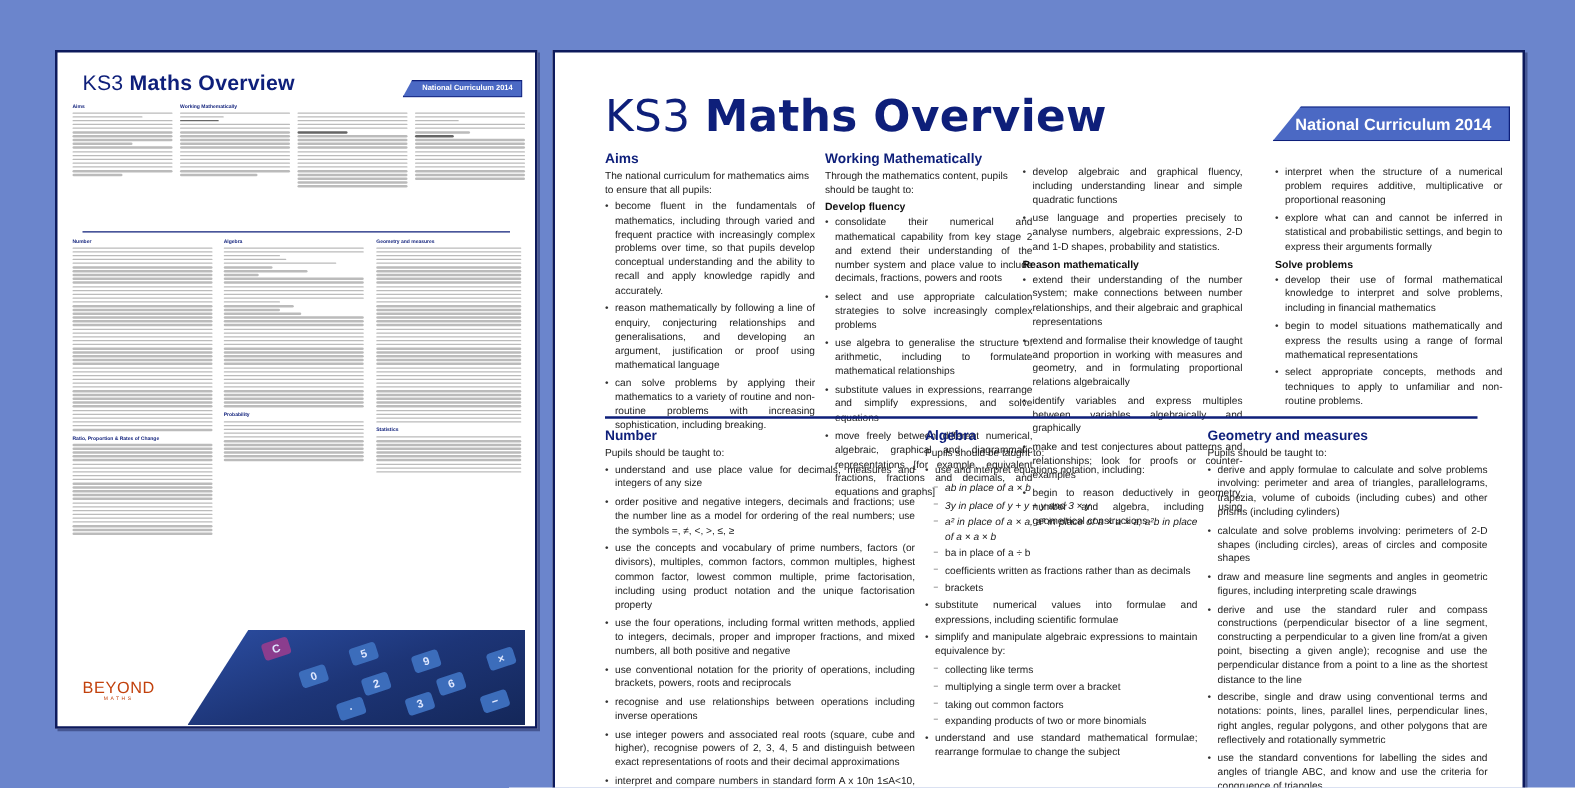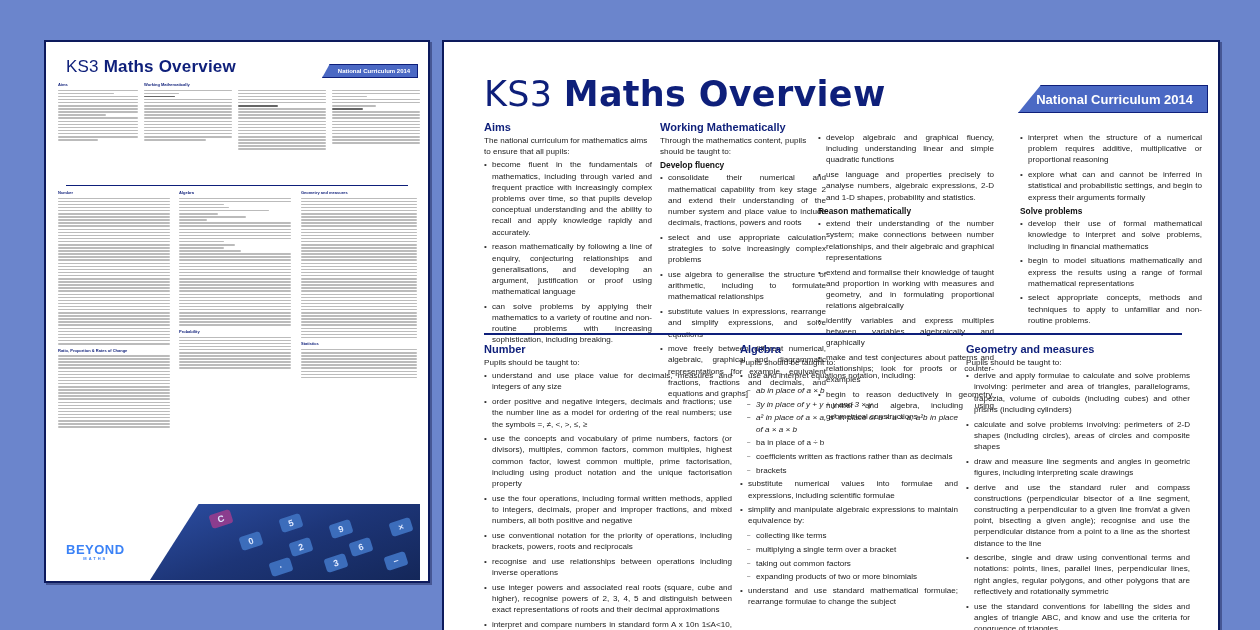--- a/index.html
+++ b/index.html
@@ -44,21 +44,21 @@
     background: linear-gradient(160deg, #2c4ea3 0%, #1d3577 50%, #142759 100%);
     clip-path: polygon(18% 0, 100% 0, 100% 100%, 0 100%);
   }
   .ps-calc .key {
     position: absolute; width: 22px; height: 14px; border-radius: 3px;
     background: #3c6dbb; color: #dfe8ff; font-size: 9px; font-weight: bold;
     display: flex; align-items: center; justify-content: center; transform: rotate(-18deg);
   }
   .ps-logo {
     position: absolute; left: 20px; top: 500px;
-    color: #3b82f6; font-weight: bold; font-size: 13px; letter-spacing: 0.5px;
+    color: #c2410c; font-weight: normal; font-size: 13px; letter-spacing: 0.5px;
   }
   .ps-logo .sub { display: block; font-size: 4px; letter-spacing: 2px; text-align: center; margin-top: -1px; }
 
   
   .page-big {
     position: absolute;
     left: 442px; top: 40px;
     width: 778px; height: 600px;
     background: #fff;
     border: 2px solid #0d1a5c;

